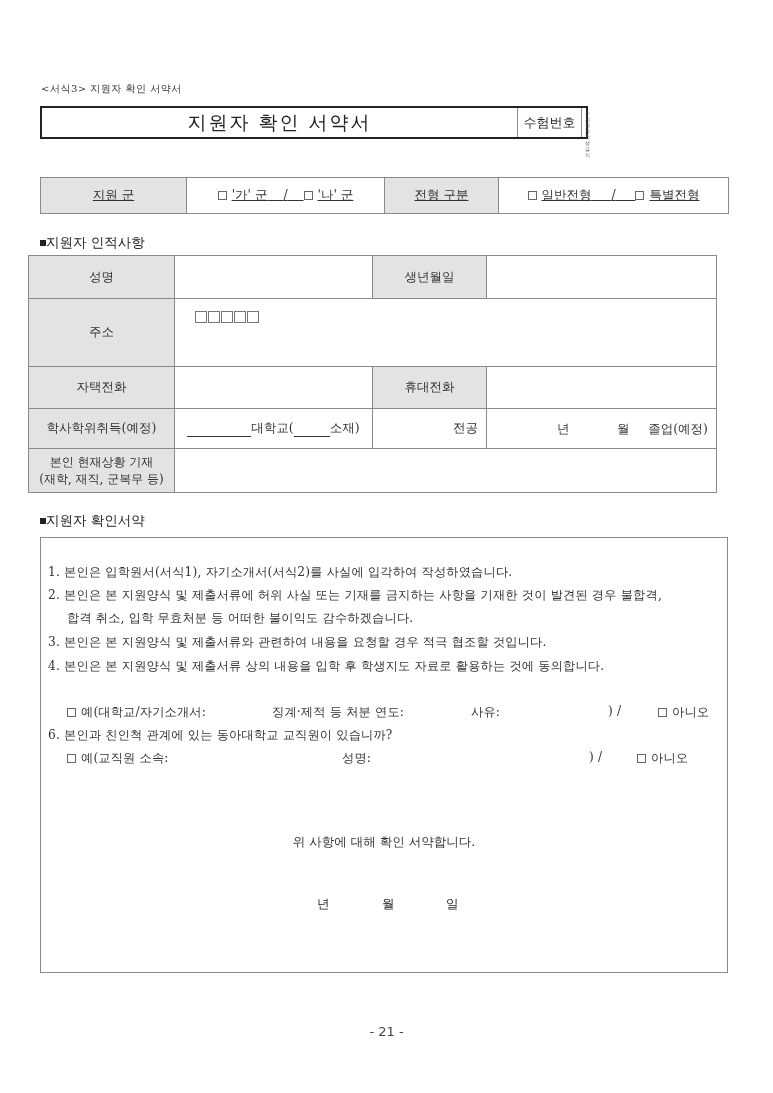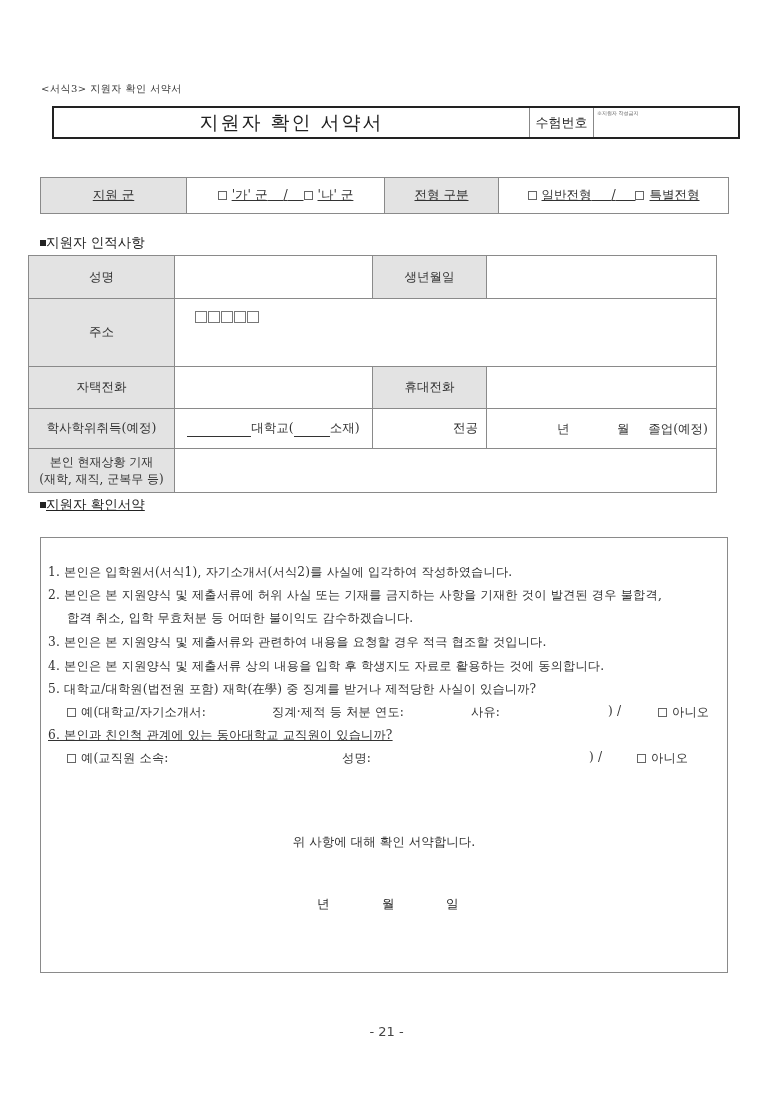--- a/index.html
+++ b/index.html
@@ -1,21 +1,21 @@
 <!DOCTYPE html>
 <html><head>
 <meta charset="utf-8">
 <style>
   html, body { margin:0; padding:0; background:#ffffff; }
   body { width:773px; height:1093px; position:relative; overflow:hidden;
          font-family:"DejaVu Serif","Liberation Serif",serif; color:#222; }
   .abs { position:absolute; }
   .form-caption { left:41px; top:82px; font-size:10px; color:#333; letter-spacing:0.5px; }
   
-  .title-box { left:40px; top:106px; width:688px; height:33px; border:2px solid #222; box-sizing:border-box; display:flex;margin-left:12px; }
+  .title-box { left:40px; top:106px; width:548px; height:33px; border:2px solid #222; box-sizing:border-box; display:flex; }
   .title-main { flex:0 0 476px; display:flex; align-items:center; justify-content:center; font-size:19px; letter-spacing:2px; color:#222; border-right:1px solid #888; box-sizing:border-box; }
   .exam-label { flex:0 0 64px; display:flex; align-items:center; justify-content:center; font-size:13px; border-right:1px solid #888; box-sizing:border-box; }
   .exam-field { flex:1; position:relative; }
   .exam-note { position:absolute; left:3px; top:2px; font-size:5px; color:#555; }
   
   table { border-collapse:collapse; table-layout:fixed; }
   td { border:1px solid #8a8a8a; font-size:12.5px; color:#333; padding:0; box-sizing:border-box; }
   td.lab { background:#e3e3e3; text-align:center; }
   .tbl-group { left:40px; top:177px; width:688px; }
   .tbl-group td { height:36px; text-align:center;text-decoration:underline; }
@@ -127,42 +127,41 @@
   <tr style="height:44px;">
     <td class="lab" style="line-height:17px;font-size:12px;">
       <div>본인 현재상황 기재</div>
       <div>(재학, 재직, 군복무 등)</div>
     </td>
     <td colspan="3"></td>
   </tr>
 </tbody>
   </table>
 
-<div class="abs section-head" style="top:496px;text-decoration:underline;">
+<div class="abs section-head" style="top:512px;">
   <span class="sq-bullet"></span>
   <span>지원자 확인서약</span>
 </div>
 
 <div class="abs pledge">
   <div class="pledge-line" style="top:26px;">1. 본인은 입학원서(서식1), 자기소개서(서식2)를 사실에 입각하여 작성하였습니다.</div>
   <div class="pledge-line" style="top:49px;">2. 본인은 본 지원양식 및 제출서류에 허위 사실 또는 기재를 금지하는 사항을 기재한 것이 발견된 경우 불합격,</div>
   <div class="pledge-line indent" style="top:72px;">합격 취소, 입학 무효처분 등 어떠한 불이익도 감수하겠습니다.</div>
   <div class="pledge-line" style="top:96px;">3. 본인은 본 지원양식 및 제출서류와 관련하여 내용을 요청할 경우 적극 협조할 것입니다.</div>
   <div class="pledge-line" style="top:120px;">4. 본인은 본 지원양식 및 제출서류 상의 내용을 입학 후 학생지도 자료로 활용하는 것에 동의합니다.</div>
-  <div class="pledge-line" style="top:143px;">5. 대학교/대학원(법전원 포함) 재학(在學) 중 징계를 받거나 제적당한 사실이 있습니까?</div>
 
   <div class="pledge-line indent" style="top:166px;width:655px;">
     <span class="chk"></span><span>예(대학교/자기소개서:</span>
     <span style="position:absolute;left:205px;">징계·제적 등 처분 연도:</span>
     <span style="position:absolute;left:404px;">사유:</span>
     <span style="position:absolute;left:541px;">)  /</span>
     <span style="position:absolute;left:591px;"><span class="chk"></span><span>아니오</span></span>
   </div>
 
-  <div class="pledge-line" style="top:189px;text-decoration:underline;">6. 본인과 친인척 관계에 있는 동아대학교 교직원이 있습니까?</div>
+  <div class="pledge-line" style="top:189px;">6. 본인과 친인척 관계에 있는 동아대학교 교직원이 있습니까?</div>
 
   <div class="pledge-line indent" style="top:212px;width:640px;">
     <span class="chk"></span><span>예(교직원 소속:</span>
     <span style="position:absolute;left:275px;">성명:</span>
     <span style="position:absolute;left:522px;">)  /</span>
     <span style="position:absolute;left:570px;"><span class="chk"></span><span>아니오</span></span>
   </div>
 
   <div class="center-text" style="top:296px;">위 사항에 대해 확인 서약합니다.</div>
 

